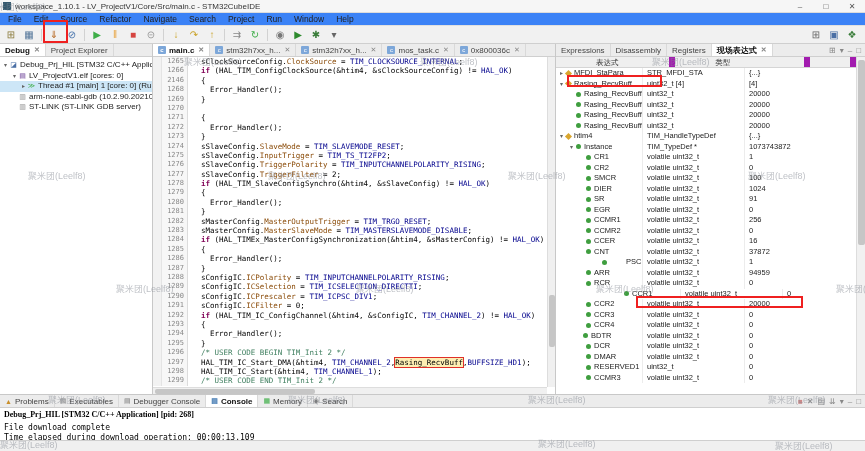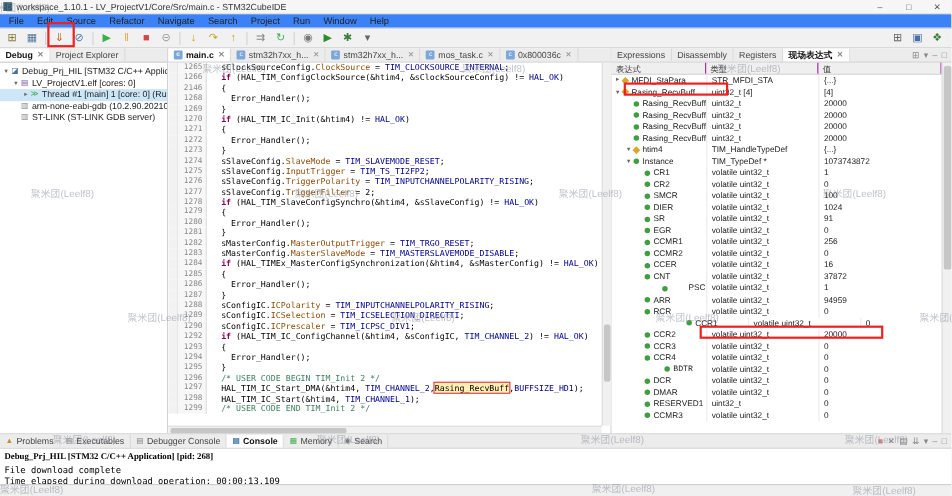--- a/index.html
+++ b/index.html
@@ -54,21 +54,21 @@
   .tok-field{color:#8a4b08;}
   .tok-comment{color:#3f7f5f;}
   .tok-boxed{background:#fdeeb3;outline:1.5px solid #e03028;}
   .vscroll{position:absolute;right:0;top:13px;width:8px;bottom:7px;background:#f0f0f0;border-left:1px solid #ddd;}
   .vthumb{position:absolute;left:1px;width:6px;background:#c6c6c6;border-radius:2px;}
   .hscroll{position:absolute;left:0;bottom:0;height:7px;right:8px;background:#f0f0f0;border-top:1px solid #ddd;}
   .hthumb{position:absolute;top:1px;height:5px;background:#c6c6c6;border-radius:2px;left:2px;width:160px;}
 
   
   .expr-head{position:absolute;left:0;top:13px;right:9px;height:11px;display:flex;background:#efefef;border-bottom:1px solid #d5d5d5;font-size:7.5px;color:#333;}
-  .expr-head .hc{padding-left:4px;line-height:11px;border-right:1px solid #a21caf;overflow:hidden;white-space:nowrap;}
+  .expr-head .hc{padding-left:4px;line-height:11px;border-right:6px solid #a21caf;overflow:hidden;white-space:nowrap;margin-left:36px;}
   .hc.c-name{width:86px;}
   .hc.c-type{width:102px;}
   .hc.c-val{flex:1;}
   .expr-body{position:absolute;left:0;top:24px;right:9px;bottom:0;overflow:hidden;}
   .expr-row{height:10.5px;line-height:10.5px;display:flex;font-size:7.5px;white-space:nowrap;}
   .expr-row .cell{overflow:hidden;}
   .cell.c-name{width:86px;display:flex;align-items:center;}
   .cell.c-type{width:102px;border-left:1px solid #ececec;padding-left:4px;color:#222;}
   .cell.c-val{flex:1;border-left:1px solid #ececec;padding-left:4px;color:#222;}
   .x-exp{width:7px;font-size:6px;color:#666;text-align:center;flex:0 0 auto;}
@@ -210,41 +210,42 @@
         <span class="tlabel">0x800036c</span>
         <span class="tclose">✕</span>
       </span>
     </div>
   <div class="code-area" id="code-area">
       <div class="code-row"><span class="code-ruler"></span><span class="code-num">1265</span><span class="code-text">  sClockSourceConfig.<span class="tok-field">ClockSource</span> = <span class="tok-macro">TIM_CLOCKSOURCE_INTERNAL</span>;</span></div>
       <div class="code-row"><span class="code-ruler"></span><span class="code-num">1266</span><span class="code-text">  <span class="tok-kw">if</span> (HAL_TIM_ConfigClockSource(&amp;htim4, &amp;sClockSourceConfig) != <span class="tok-macro">HAL_OK</span>)</span></div>
       <div class="code-row"><span class="code-ruler"></span><span class="code-num">2146</span><span class="code-text">  {</span></div>
       <div class="code-row"><span class="code-ruler"></span><span class="code-num">1268</span><span class="code-text">    Error_Handler();</span></div>
       <div class="code-row"><span class="code-ruler"></span><span class="code-num">1269</span><span class="code-text">  }</span></div>
-      <div class="code-row"><span class="code-ruler"></span><span class="code-num">1270</span><span class="code-text">  <span class="tok-kw">if</span> (HAL_TIM_IC_Init(&amp;htim4) != <span class="tok-macro">HAL_OK</span>)</span></div>
+      <div class="code-row"><span class="code-ruler"></span><span class="code-num">1270</span></div>
       <div class="code-row"><span class="code-ruler"></span><span class="code-num">1271</span><span class="code-text">  {</span></div>
       <div class="code-row"><span class="code-ruler"></span><span class="code-num">1272</span><span class="code-text">    Error_Handler();</span></div>
       <div class="code-row"><span class="code-ruler"></span><span class="code-num">1273</span><span class="code-text">  }</span></div>
       <div class="code-row"><span class="code-ruler"></span><span class="code-num">1274</span><span class="code-text">  sSlaveConfig.<span class="tok-field">SlaveMode</span> = <span class="tok-macro">TIM_SLAVEMODE_RESET</span>;</span></div>
       <div class="code-row"><span class="code-ruler"></span><span class="code-num">1275</span><span class="code-text">  sSlaveConfig.<span class="tok-field">InputTrigger</span> = <span class="tok-macro">TIM_TS_TI2FP2</span>;</span></div>
       <div class="code-row"><span class="code-ruler"></span><span class="code-num">1276</span><span class="code-text">  sSlaveConfig.<span class="tok-field">TriggerPolarity</span> = <span class="tok-macro">TIM_INPUTCHANNELPOLARITY_RISING</span>;</span></div>
       <div class="code-row"><span class="code-ruler"></span><span class="code-num">1277</span><span class="code-text">  sSlaveConfig.<span class="tok-field">TriggerFilter</span> = 2;</span></div>
       <div class="code-row"><span class="code-ruler"></span><span class="code-num">1278</span><span class="code-text">  <span class="tok-kw">if</span> (HAL_TIM_SlaveConfigSynchro(&amp;htim4, &amp;sSlaveConfig) != <span class="tok-macro">HAL_OK</span>)</span></div>
       <div class="code-row"><span class="code-ruler"></span><span class="code-num">1279</span><span class="code-text">  {</span></div>
       <div class="code-row"><span class="code-ruler"></span><span class="code-num">1280</span><span class="code-text">    Error_Handler();</span></div>
       <div class="code-row"><span class="code-ruler"></span><span class="code-num">1281</span><span class="code-text">  }</span></div>
       <div class="code-row"><span class="code-ruler"></span><span class="code-num">1282</span><span class="code-text">  sMasterConfig.<span class="tok-field">MasterOutputTrigger</span> = <span class="tok-macro">TIM_TRGO_RESET</span>;</span></div>
       <div class="code-row"><span class="code-ruler"></span><span class="code-num">1283</span><span class="code-text">  sMasterConfig.<span class="tok-field">MasterSlaveMode</span> = <span class="tok-macro">TIM_MASTERSLAVEMODE_DISABLE</span>;</span></div>
       <div class="code-row"><span class="code-ruler"></span><span class="code-num">1284</span><span class="code-text">  <span class="tok-kw">if</span> (HAL_TIMEx_MasterConfigSynchronization(&amp;htim4, &amp;sMasterConfig) != <span class="tok-macro">HAL_OK</span>)</span></div>
       <div class="code-row"><span class="code-ruler"></span><span class="code-num">1285</span><span class="code-text">  {</span></div>
       <div class="code-row"><span class="code-ruler"></span><span class="code-num">1286</span><span class="code-text">    Error_Handler();</span></div>
       <div class="code-row"><span class="code-ruler"></span><span class="code-num">1287</span><span class="code-text">  }</span></div>
       <div class="code-row"><span class="code-ruler"></span><span class="code-num">1288</span><span class="code-text">  sConfigIC.<span class="tok-field">ICPolarity</span> = <span class="tok-macro">TIM_INPUTCHANNELPOLARITY_RISING</span>;</span></div>
       <div class="code-row"><span class="code-ruler"></span><span class="code-num">1289</span><span class="code-text">  sConfigIC.<span class="tok-field">ICSelection</span> = <span class="tok-macro">TIM_ICSELECTION_DIRECTTI</span>;</span></div>
       <div class="code-row"><span class="code-ruler"></span><span class="code-num">1290</span><span class="code-text">  sConfigIC.<span class="tok-field">ICPrescaler</span> = <span class="tok-macro">TIM_ICPSC_DIV1</span>;</span></div>
+      <div class="code-row"><span class="code-ruler"></span><span class="code-num">1291</span><span class="code-text">  sConfigIC.<span class="tok-field">ICFilter</span> = 0;</span></div>
       <div class="code-row"><span class="code-ruler"></span><span class="code-num">1292</span><span class="code-text">  <span class="tok-kw">if</span> (HAL_TIM_IC_ConfigChannel(&amp;htim4, &amp;sConfigIC, <span class="tok-macro">TIM_CHANNEL_2</span>) != <span class="tok-macro">HAL_OK</span>)</span></div>
       <div class="code-row"><span class="code-ruler"></span><span class="code-num">1293</span><span class="code-text">  {</span></div>
       <div class="code-row"><span class="code-ruler"></span><span class="code-num">1294</span><span class="code-text">    Error_Handler();</span></div>
       <div class="code-row"><span class="code-ruler"></span><span class="code-num">1295</span><span class="code-text">  }</span></div>
       <div class="code-row"><span class="code-ruler"></span><span class="code-num">1296</span><span class="code-text"><span class="tok-comment">  /* USER CODE BEGIN TIM_Init 2 */</span></span></div>
       <div class="code-row"><span class="code-ruler"></span><span class="code-num">1297</span><span class="code-text">  HAL_TIM_IC_Start_DMA(&amp;htim4, <span class="tok-macro">TIM_CHANNEL_2</span>,<span class="tok-boxed">Rasing_RecvBuff</span>,<span class="tok-macro">BUFFSIZE_HD1</span>);</span></div>
       <div class="code-row"><span class="code-ruler"></span><span class="code-num">1298</span><span class="code-text">  HAL_TIM_IC_Start(&amp;htim4, <span class="tok-macro">TIM_CHANNEL_1</span>);</span></div>
       <div class="code-row"><span class="code-ruler"></span><span class="code-num">1299</span><span class="code-text"><span class="tok-comment">  /* USER CODE END TIM_Init 2 */</span></span></div>
     </div>
   <div class="vscroll">
@@ -331,21 +332,21 @@
       <div class="expr-row">
         <span class="cell c-name" style="padding-left: 12px;">
           <span class="x-exp"></span>
           <span class="x-ico dot"></span>
           <span>Rasing_RecvBuff[3]</span>
         </span>
         <span class="cell c-type">uint32_t</span>
         <span class="cell c-val">20000</span>
       </div>
       <div class="expr-row">
-        <span class="cell c-name" style="padding-left: 12px;">
+        <span class="cell c-name" style="padding-left: 2px;">
           <span class="x-exp">▾</span>
           <span class="x-ico diamond"></span>
           <span>htim4</span>
         </span>
         <span class="cell c-type">TIM_HandleTypeDef</span>
         <span class="cell c-val">{...}</span>
       </div>
       <div class="expr-row">
         <span class="cell c-name" style="padding-left: 12px;">
           <span class="x-exp">▾</span>
@@ -502,21 +503,21 @@
       <div class="expr-row">
         <span class="cell c-name" style="padding-left: 22px;">
           <span class="x-exp"></span>
           <span class="x-ico dot"></span>
           <span>CCR4</span>
         </span>
         <span class="cell c-type">volatile uint32_t</span>
         <span class="cell c-val">0</span>
       </div>
       <div class="expr-row">
-        <span class="cell c-name" style="padding-left: 40px; font-family: Liberation Mono, monospace;">
+        <span class="cell c-name" style="padding-left: 19px;">
           <span class="x-exp"></span>
           <span class="x-ico dot"></span>
           <span>BDTR</span>
         </span>
         <span class="cell c-type">volatile uint32_t</span>
         <span class="cell c-val">0</span>
       </div>
       <div class="expr-row">
         <span class="cell c-name" style="padding-left: 22px;">
           <span class="x-exp"></span>

